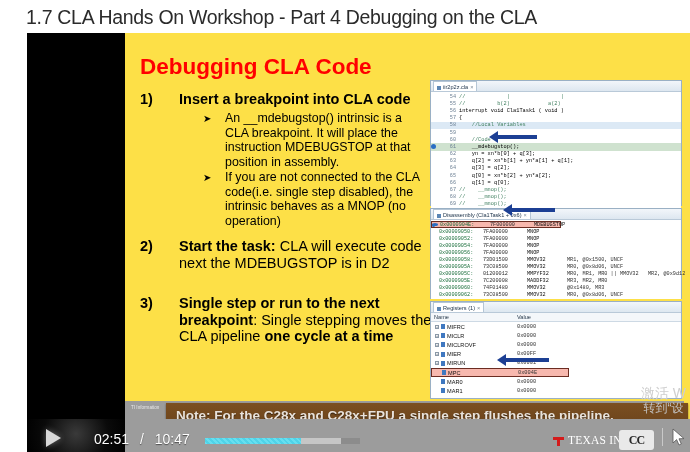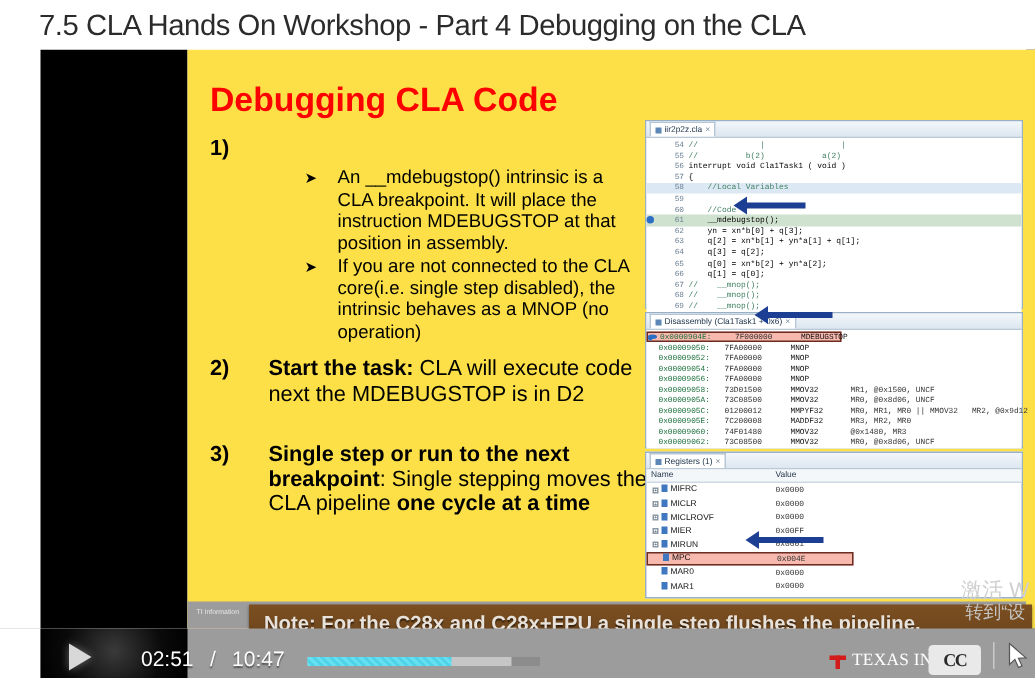--- a/index.html
+++ b/index.html
@@ -191,39 +191,40 @@
   }
   .cursor-arrow { position:absolute; left:672px; top:428px; width:0; height:0; }
   .cursor-arrow svg { display:block; }
   .divider-v { position:absolute; left:662px; top:428px; width:1px; height:18px; background:#c9c9c9; }
 </style>
 </head>
 <body>
 
 <div id="page">
 
-  <div class="page-title">7.5 CLA Hands On Workshop - Part 4 Debugging on the CLA</div>
+  <div class="page-title">1.7 CLA Hands On Workshop - Part 4 Debugging on the CLA</div>
 
   <div class="video-frame">
 
     <div class="letterbox lb-far-left"></div>
     <div class="letterbox lb-left"></div>
     <div class="letterbox lb-right"></div>
 
     <div class="slide">
 
       <div class="slide-heading">Debugging CLA Code</div>
 
       <div class="num-marker" style="left:15px; top:58px;">1)</div>
+      <div class="num-text" style="left:54px; top:58px; width:260px; font-weight:bold;">Insert a breakpoint into CLA code</div>
 
       <div class="sub-arrow" style="left:78px; top:80px;">➤</div>
       <div class="sub-text" style="left:100px; top:78px; width:196px;">An __mdebugstop() intrinsic is a CLA breakpoint. It will place the instruction MDEBUGSTOP at that position in assembly.</div>
 
       <div class="sub-arrow" style="left:78px; top:139px;">➤</div>
-      <div class="sub-text" style="left:100px; top:137px; width:196px;">If you are not connected to the CLA core(i.e. single step disabled), the intrinsic behaves as a MNOP (no operation)</div>
+      <div class="sub-text" style="left:100px; top:137px; width:196px;">If you are not connected to the CLA code(i.e. single step disabled), the intrinsic behaves as a MNOP (no operation)</div>
 
       <div class="num-marker" style="left:15px; top:205px;">2)</div>
       <div class="num-text" style="left:54px; top:205px; width:258px;">
         <b>Start the task:</b><span> CLA will execute code next the MDEBUGSTOP is in D2</span>
       </div>
 
       <div class="num-marker" style="left:15px; top:262px;">3)</div>
       <div class="num-text" style="left:54px; top:262px; width:262px;">
         <b>Single step or run to the next breakpoint</b><span>: Single stepping moves the CLA pipeline </span><b>one cycle at a time</b>
       </div>

